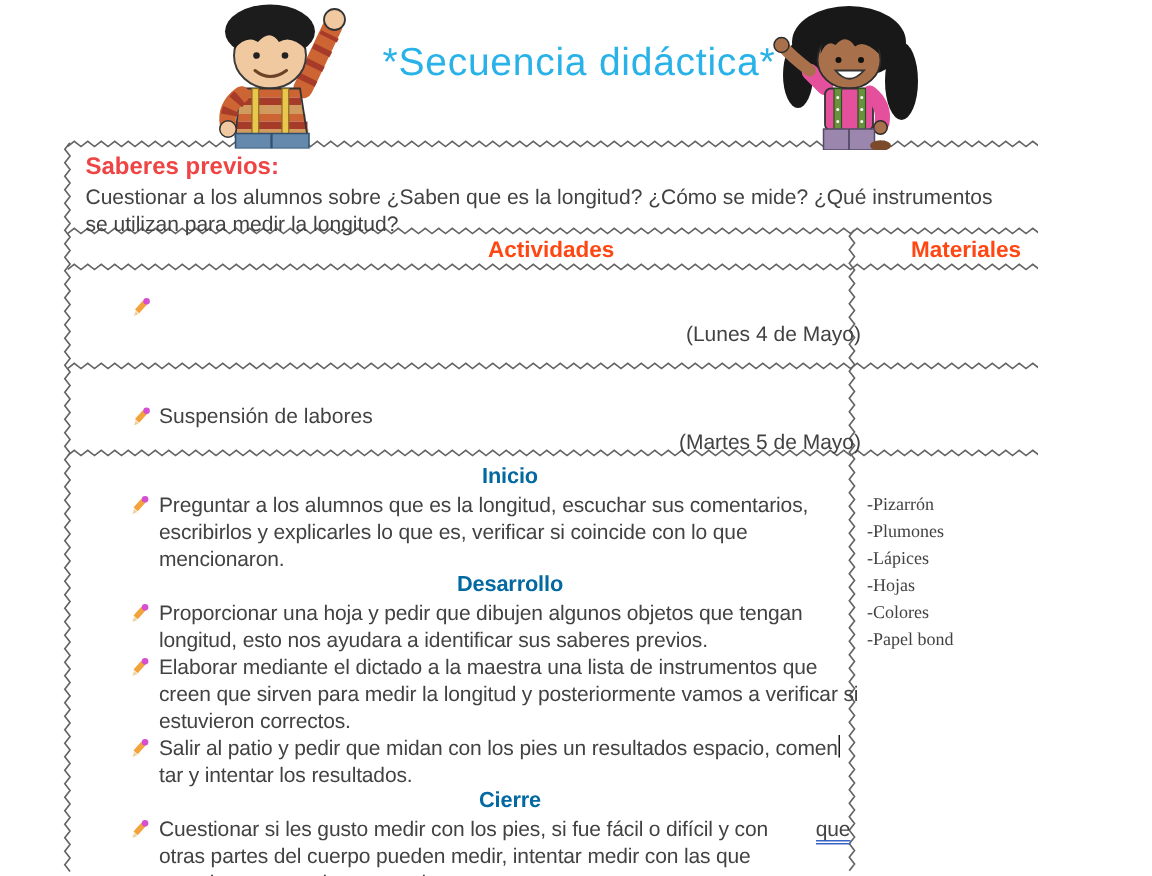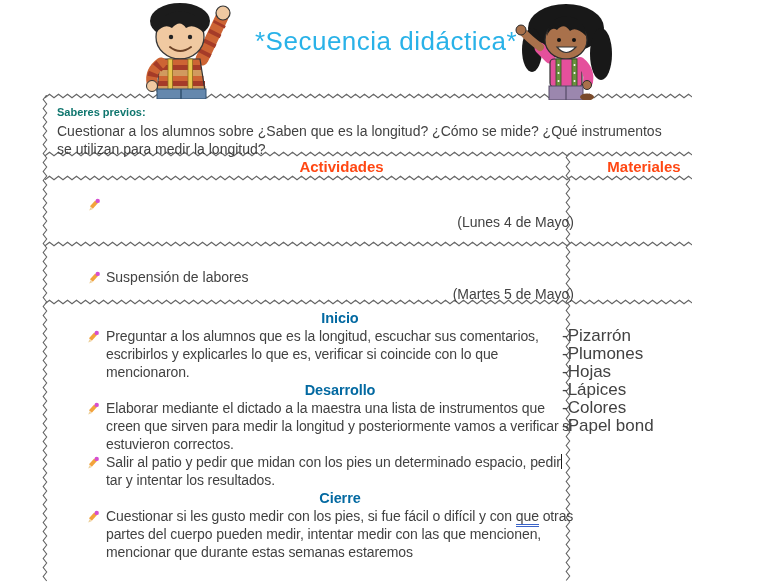--- a/index.html
+++ b/index.html
@@ -12,38 +12,38 @@
     position:absolute;left:190px;top:26px;width:392px;text-align:center;
     font-size:26px;letter-spacing:.5px;color:#29b2e8;font-weight:400;z-index:2;
   }
   .clip{position:absolute;z-index:3;}
   .clip-boy{left:124px;top:1px;}
   .clip-girl{left:514px;top:2px;}
   
   .zz{position:absolute;z-index:1;line-height:0;}
   
   .saberes{position:absolute;left:57px;top:103px;width:618px;z-index:2;font-size:14px;line-height:18px;}
-  .saberes-h{font-weight:bold;color:#0f766e;font-size:11px;margin-bottom:1px;}
+  .saberes-h{font-weight:bold;color:#ef4444;font-size:16px;margin-bottom:1px;}
   
   .colhead{position:absolute;top:158px;text-align:center;font-weight:bold;font-size:15px;color:#ff4713;z-index:2;}
-  .colhead-act{left:37px;width:523px;padding-left:43px;}
+  .colhead-act{left:63px;width:523px;padding-left:43px;}
   .colhead-mat{left:568px;width:152px;}
   
   .rowtxt{position:absolute;left:106px;font-size:14px;z-index:2;}
   .rowdate{position:absolute;left:312px;width:262px;text-align:right;font-size:14px;z-index:2;}
   .pencil{position:absolute;z-index:2;line-height:0;}
   
   .seq{position:absolute;left:106px;top:309px;width:468px;font-size:14px;line-height:18px;z-index:2;letter-spacing:-0.1px;}
   .phase{font-weight:bold;color:#0369a1;text-align:center;font-size:14.5px;}
   .item{position:relative;}
   .item .pencil{left:-19px;top:3px;}
-  .flagged{border-bottom:3px double #3a63c8;}
+  .flagged{border-bottom:3px double #3a63c8;margin-left:28px;}
   .caret{display:inline-block;width:1.5px;height:15px;background:#1a1a1a;vertical-align:-2px;}
   
-  .materials{position:absolute;left:562px;top:327px;width:140px;font-size:17px;line-height:18px;z-index:2;}
+  .materials{position:absolute;left:578px;top:327px;width:140px;font-size:12px;line-height:18px;z-index:2;font-family:Liberation Serif, serif;}
 </style>
 </head>
 <body>
 
 <div class="page">
 
   <div class="doc-title">*Secuencia didáctica*</div>
 
   <div class="clip clip-boy">
     <svg width="116" height="98" viewBox="0 0 116 98">
@@ -164,59 +164,69 @@
             <path d="M3.4 9.6 L8.6 3.8" stroke="#f2a33c" stroke-width="3.8"></path>
             <path d="M1.2 12.6 L4.6 11.3 L2.5 9.2 Z" fill="#edd3a0"></path>
             <circle cx="9.7" cy="2.9" r="2.2" fill="#d54fd0"></circle>
           </svg>
       </span>
       <span>Preguntar a los alumnos que es la longitud, escuchar sus comentarios, escribirlos y explicarles lo que es, verificar si coincide con lo que mencionaron.</span>
     </div>
 
     <div class="phase">Desarrollo</div>
 
+    <div class="item">
+      <span class="pencil">
+        <svg width="13" height="14" viewBox="0 0 13 14">
+            <path d="M3.4 9.6 L8.6 3.8" stroke="#f2a33c" stroke-width="3.8"></path>
+            <path d="M1.2 12.6 L4.6 11.3 L2.5 9.2 Z" fill="#edd3a0"></path>
+            <circle cx="9.7" cy="2.9" r="2.2" fill="#d54fd0"></circle>
+          </svg>
+      </span>
+      <span>Proporcionar una hoja y pedir que dibujen algunos objetos que tengan longitud, esto nos ayudara a identificar sus saberes previos.</span>
+    </div>
 
     <div class="item">
       <span class="pencil">
         <svg width="13" height="14" viewBox="0 0 13 14">
             <path d="M3.4 9.6 L8.6 3.8" stroke="#f2a33c" stroke-width="3.8"></path>
             <path d="M1.2 12.6 L4.6 11.3 L2.5 9.2 Z" fill="#edd3a0"></path>
             <circle cx="9.7" cy="2.9" r="2.2" fill="#d54fd0"></circle>
           </svg>
       </span>
       <span>Elaborar mediante el dictado a la maestra una lista de instrumentos que creen que sirven para medir la longitud y posteriormente vamos a verificar si estuvieron correctos.</span>
     </div>
 
     <div class="item">
       <span class="pencil">
         <svg width="13" height="14" viewBox="0 0 13 14">
             <path d="M3.4 9.6 L8.6 3.8" stroke="#f2a33c" stroke-width="3.8"></path>
             <path d="M1.2 12.6 L4.6 11.3 L2.5 9.2 Z" fill="#edd3a0"></path>
             <circle cx="9.7" cy="2.9" r="2.2" fill="#d54fd0"></circle>
           </svg>
       </span>
-      <span>Salir al patio y pedir que midan con los pies un determinado espacio, pedir</span><span class="caret"></span><span>tar y intentar los resultados.</span>
+      <span>Salir al patio y pedir que midan con los pies un resultados espacio, comen</span><span class="caret"></span><span>tar y intentar los resultados.</span>
     </div>
 
     <div class="phase">Cierre</div>
 
     <div class="item">
       <span class="pencil">
         <svg width="13" height="14" viewBox="0 0 13 14">
             <path d="M3.4 9.6 L8.6 3.8" stroke="#f2a33c" stroke-width="3.8"></path>
             <path d="M1.2 12.6 L4.6 11.3 L2.5 9.2 Z" fill="#edd3a0"></path>
             <circle cx="9.7" cy="2.9" r="2.2" fill="#d54fd0"></circle>
           </svg>
       </span>
       <span>Cuestionar si les gusto medir con los pies, si fue fácil o difícil y con </span><span class="flagged">que</span><span> otras partes del cuerpo pueden medir, intentar medir con las que mencionen, mencionar que durante estas semanas estaremos</span>
     </div>
   </div>
 
   <div class="materials">
     <div>-Pizarrón</div>
     <div>-Plumones</div>
+    <div>-Lápices</div>
     <div>-Hojas</div>
-    <div>-Lápices</div>
     <div>-Colores</div>
     <div>-Papel bond</div>
   </div>
 
 </div>
 
 </body></html>

